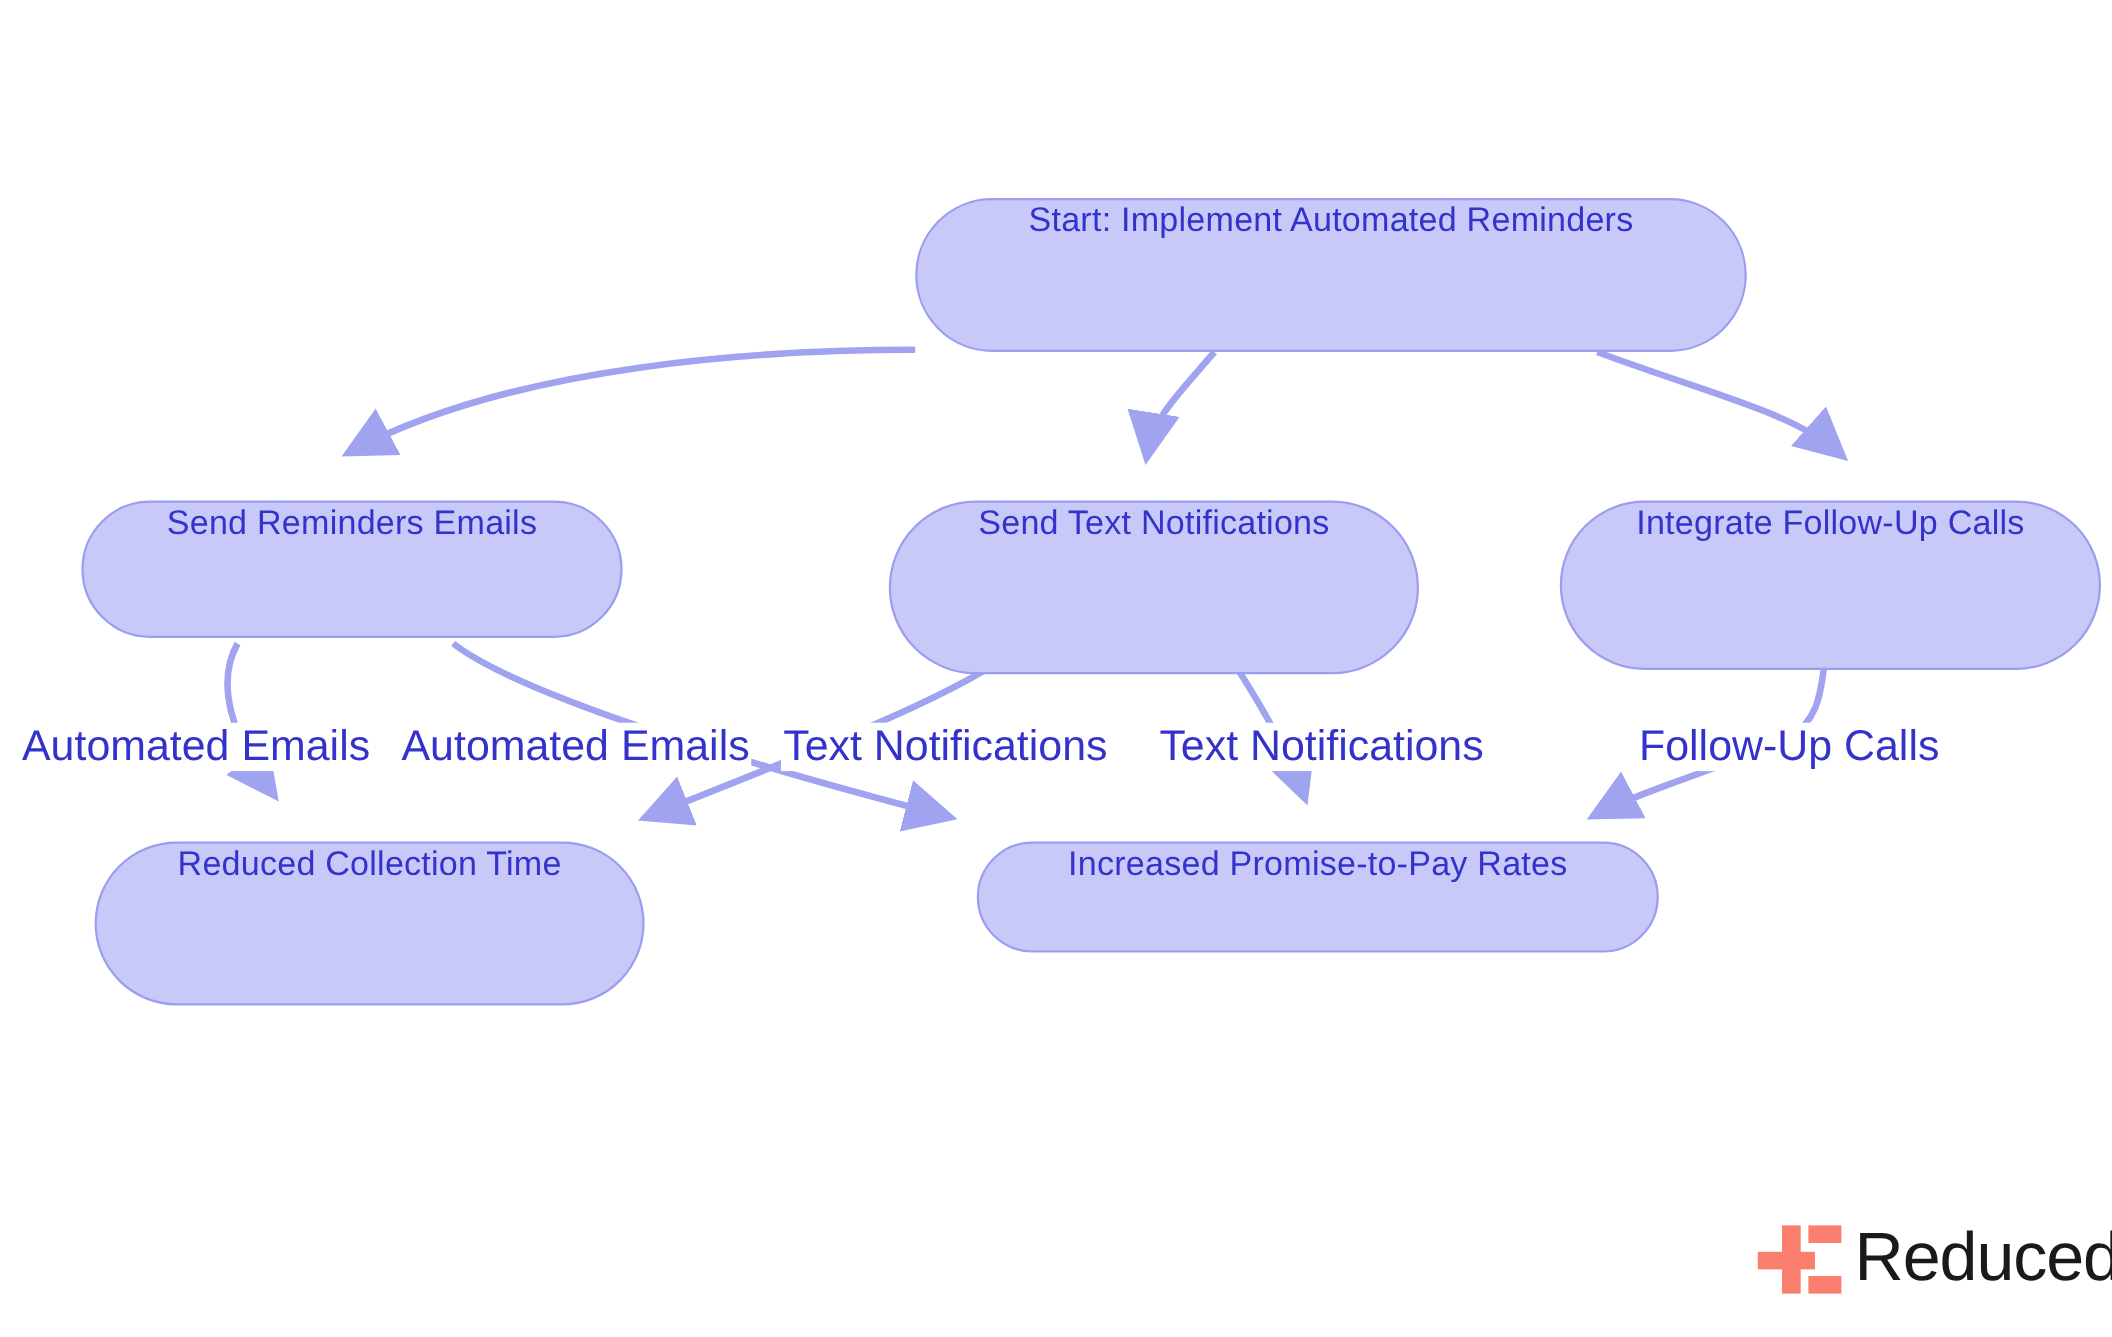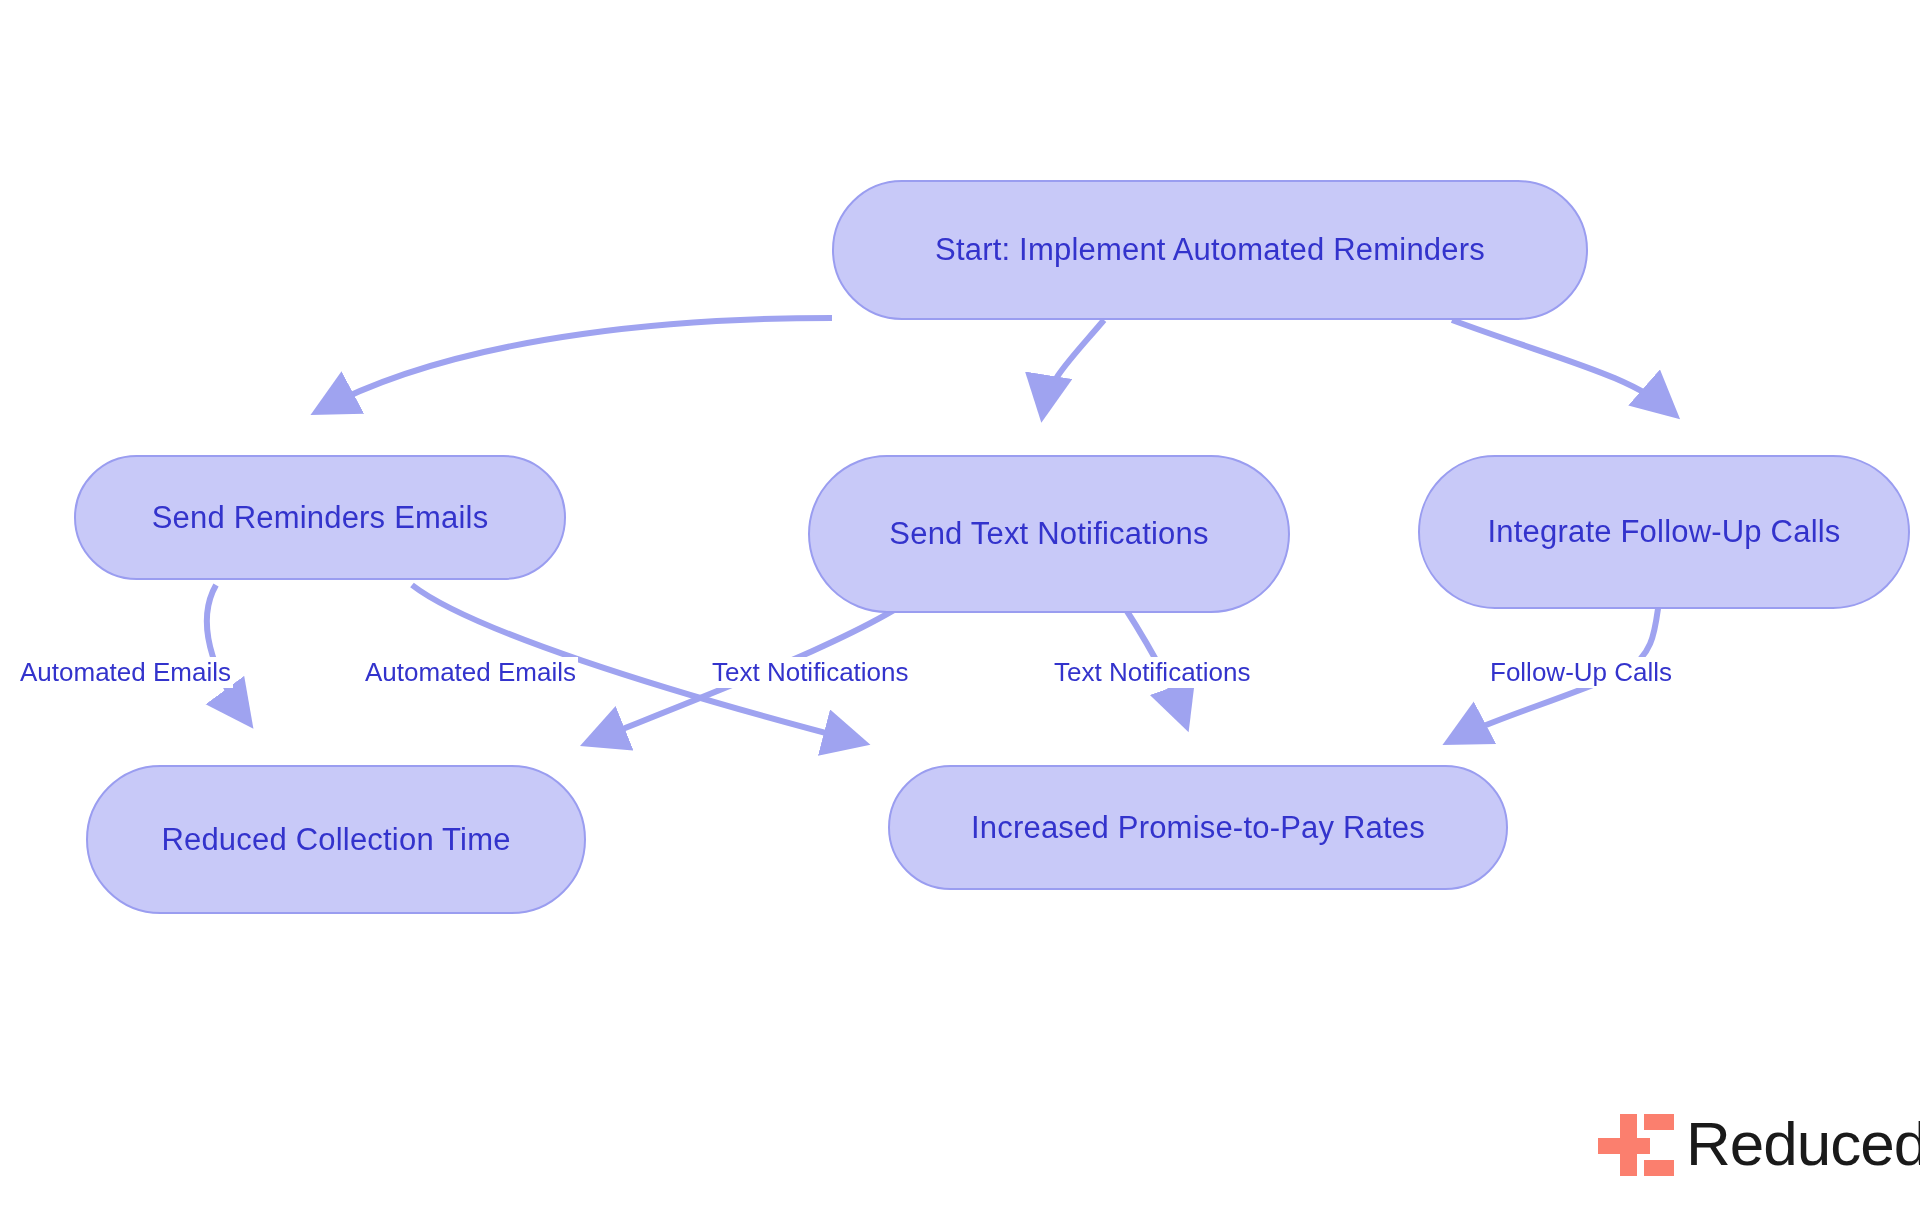--- a/index.html
+++ b/index.html
@@ -27,35 +27,35 @@
     width: 1920px;
     height: 1215px;
   }
   .node {
     position: absolute;
     box-sizing: border-box;
     background: #c8c9f8;
     border: 2px solid #9a9df0;
     border-radius: 999px;
     display: flex;
-    align-items: center;
+    align-items: flex-start;
     justify-content: center;
     color: #3333cc;
     font-family: "Liberation Sans", sans-serif;
     font-size: 31px;
     font-weight: 400;
     letter-spacing: 0.2px;
     white-space: nowrap;
     z-index: 2;
   }
   .edge-label {
     position: absolute;
     color: #3333cc;
     font-family: "Liberation Sans", sans-serif;
-    font-size: 26px;
+    font-size: 39px;
     font-weight: 400;
     white-space: nowrap;
     background: #ffffff;
     padding: 0 2px;
     z-index: 3;
   }
   #logo {
     position: absolute;
     left: 1598px;
     top: 1108px;
@@ -153,21 +153,21 @@
   </div>
 
   <div class="node" style="left:1418px; top:455px; width:492px; height:154px;">
     <span>Integrate Follow-Up Calls</span>
   </div>
 
   <div class="node" style="left:86px; top:765px; width:500px; height:149px;">
     <span>Reduced Collection Time</span>
   </div>
 
-  <div class="node" style="left:888px; top:765px; width:620px; height:125px;">
+  <div class="node" style="left:888px; top:765px; width:620px; height:101px;">
     <span>Increased Promise-to-Pay Rates</span>
   </div>
 
   <div class="edge-label" style="left:18px; top:657px;">Automated Emails</div>
 
   <div class="edge-label" style="left:363px; top:657px;">Automated Emails</div>
 
   <div class="edge-label" style="left:710px; top:657px;">Text Notifications</div>
 
   <div class="edge-label" style="left:1052px; top:657px;">Text Notifications</div>

